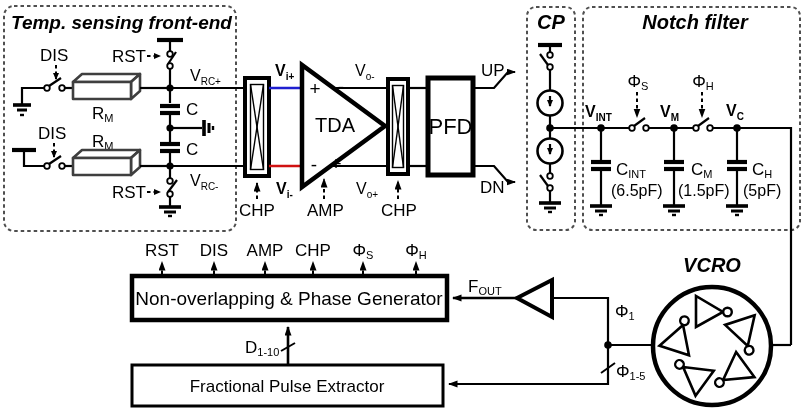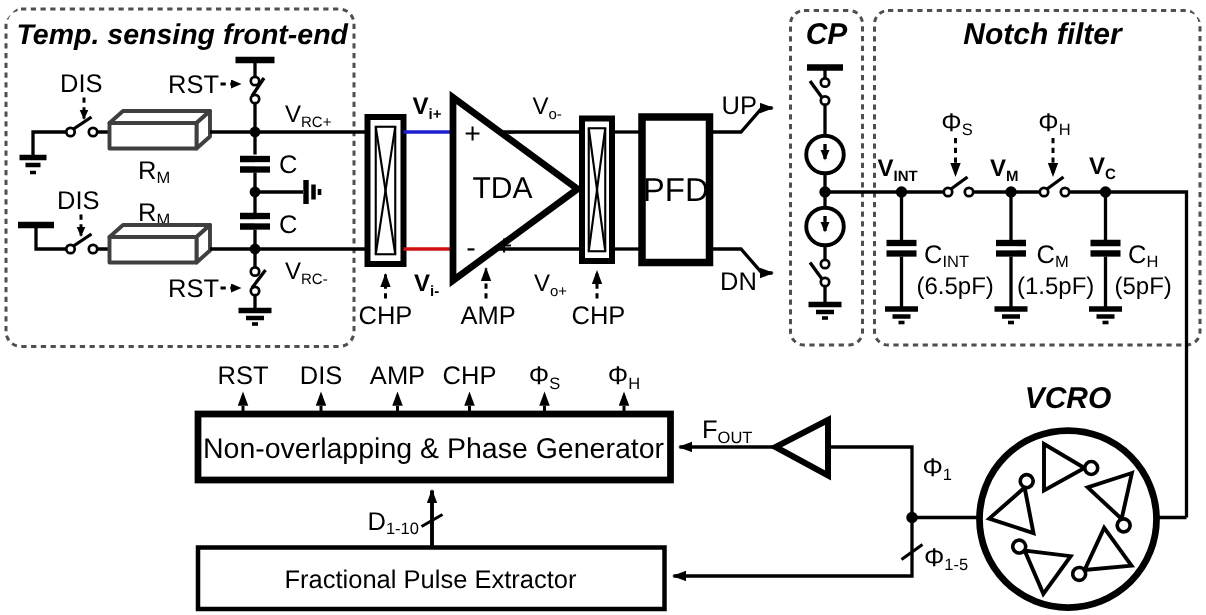--- a/index.html
+++ b/index.html
@@ -1,16 +1,16 @@
 <!DOCTYPE html>
 <html><head>
 <meta charset="utf-8">
 <style>
   html,body{margin:0;padding:0;background:#fff;}
-  .stage{position:relative;width:804px;height:410px;background:#fff;overflow:hidden;border-radius:28px;}
+  .stage{position:relative;width:804px;height:410px;background:#fff;overflow:hidden;}
   svg text{font-family:"Liberation Sans","DejaVu Sans",sans-serif;fill:#000;}
   .t17{font-size:17px;}
   .t16{font-size:16px;}
   .t20{font-size:20px;}
   .t22{font-size:22px;}
   .t19{font-size:19px;}
   .bx{font-size:19px;}
   .bx2{font-size:17px;}
   .sub{font-size:11px;}
   .sub10{font-size:10px;}

